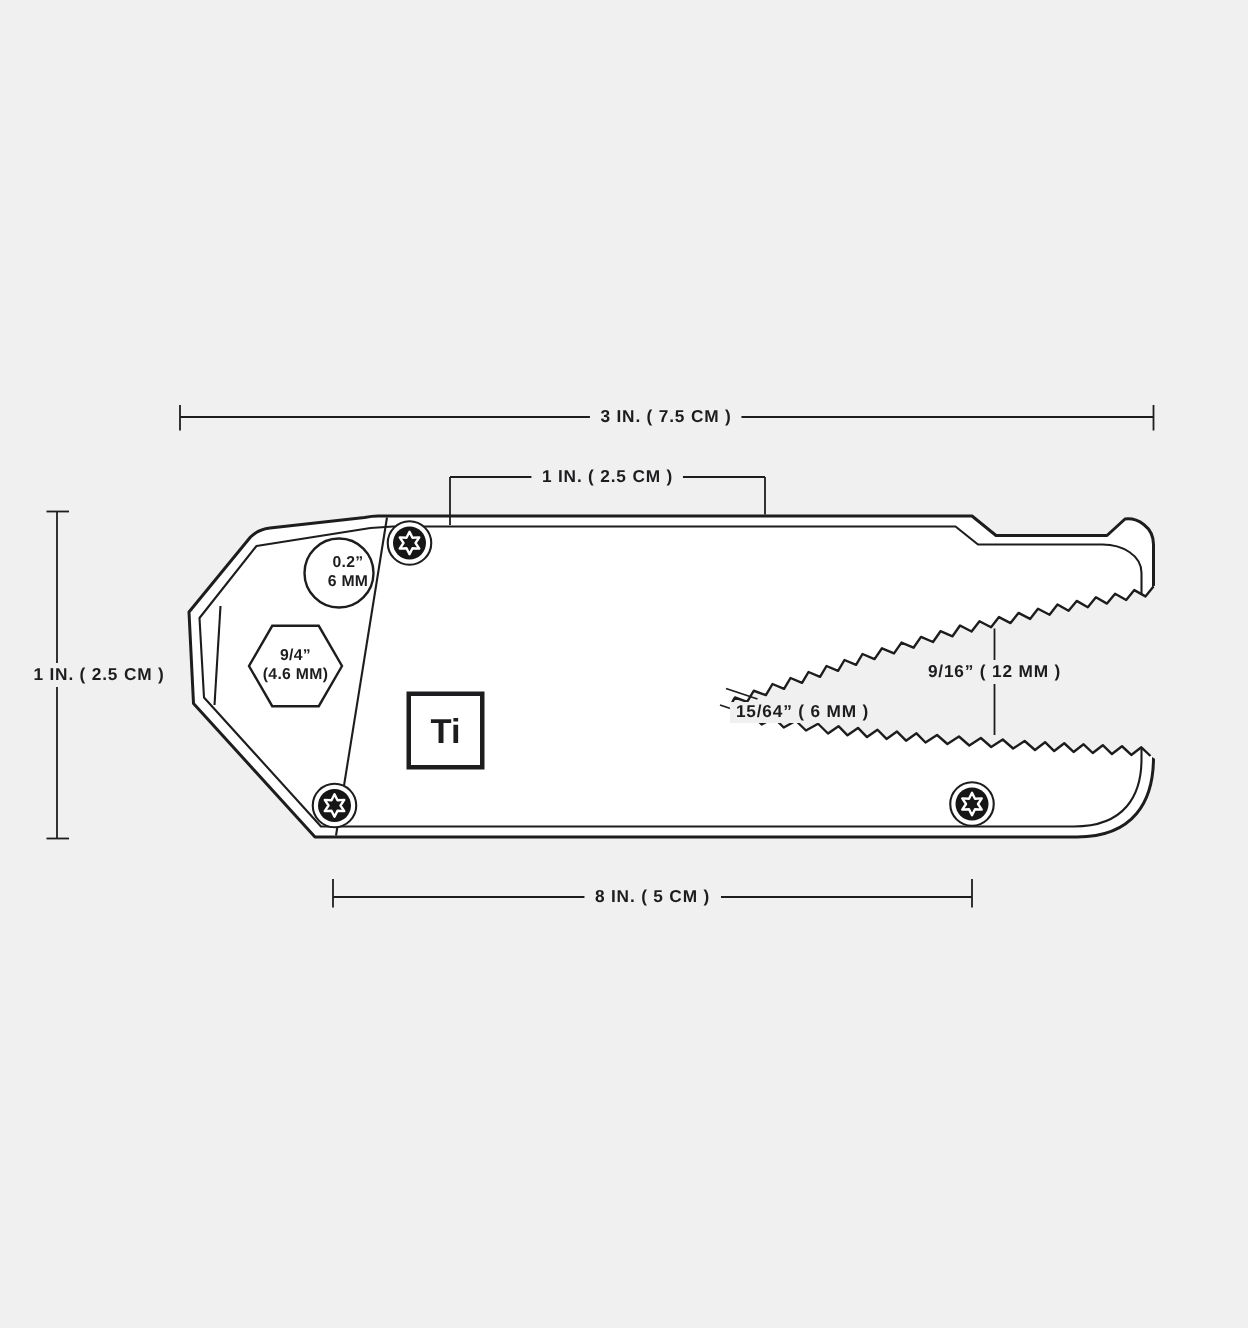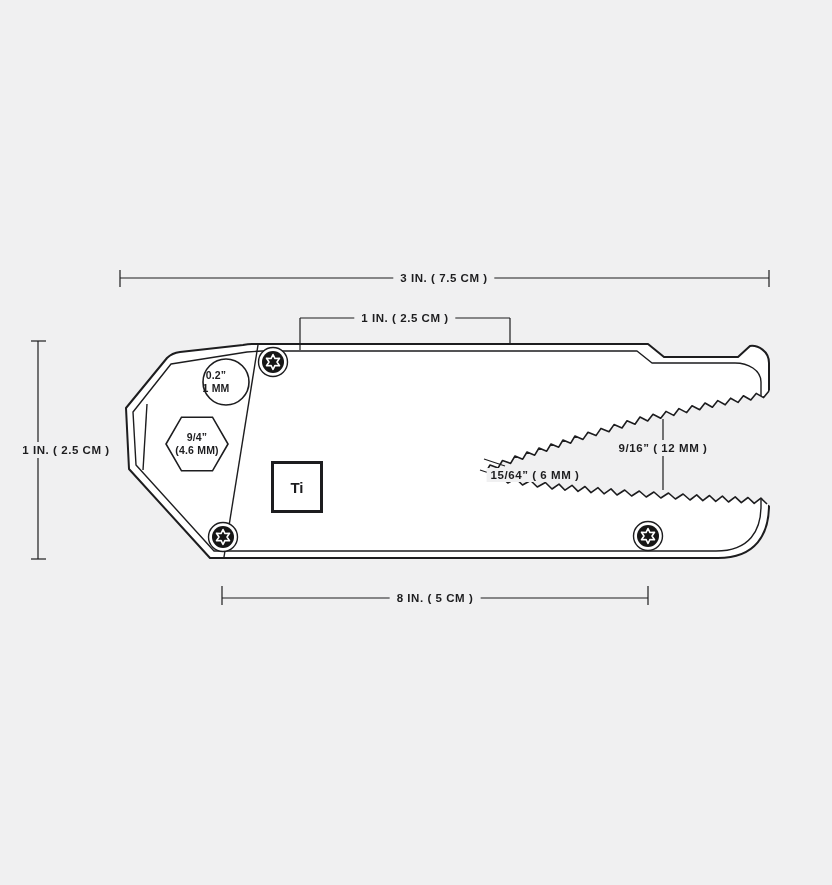--- a/index.html
+++ b/index.html
@@ -20,21 +20,21 @@
   .dim{stroke:var(--line);stroke-width:1.2}
   .lbl{position:absolute;transform:translate(-50%,-50%);white-space:nowrap;
        font-weight:700;font-size:11.5px;letter-spacing:.55px;color:var(--line)}
   .masked{background:var(--bg);padding:2px 7px}
   .tight{padding:1px 4px}
   .feature{font-size:10.5px;letter-spacing:.2px;line-height:1.25;text-align:center}
   .feature span{display:block}
   .ti-box{position:absolute;left:271px;top:461px;width:52px;height:52px;
           border:3px solid var(--line);background:var(--fill);
           display:flex;align-items:center;justify-content:center;
-          font-weight:700;font-size:15px;color:var(--line)}
+          font-weight:700;font-size:23px;color:var(--line)}
 </style>
 </head>
 <body>
 
 <div id="stage">
 
   <svg width="832" height="885" viewBox="0 0 832 885">
     <defs>
       <path id="torx" d="M0,7.5 L-2,3.46 L-6.5,3.75 L-4,0 L-6.5,-3.75 L-2,-3.46 L0,-7.5 L2,-3.46 L6.5,-3.75 L4,0 L6.5,3.75 L2,3.46 Z"></path>
     </defs>
@@ -101,23 +101,23 @@
     </g>
   </svg>
 
   <div class="lbl masked" style="left:444px;top:278px">3 IN. ( 7.5 CM )</div>
   <div class="lbl masked" style="left:405px;top:318px">1 IN. ( 2.5 CM )</div>
   <div class="lbl masked" style="left:66px;top:450px">1 IN. ( 2.5 CM )</div>
   <div class="lbl masked" style="left:435px;top:598px">8 IN. ( 5 CM )</div>
   <div class="lbl masked" style="left:663px;top:448px">9/16” ( 12 MM )</div>
   <div class="lbl masked tight" style="left:535px;top:475px">15/64” ( 6 MM )</div>
 
-  <div class="lbl feature" style="left:216px;top:382px">
+  <div class="lbl feature" style="left:232px;top:382px">
     <span>0.2”</span>
-    <span>1 MM</span>
+    <span>6 MM</span>
   </div>
   <div class="lbl feature" style="left:197px;top:444px">
     <span>9/4”</span>
     <span>(4.6 MM)</span>
   </div>
 
   <div class="ti-box">
     <span>Ti</span>
   </div>
 </div>

